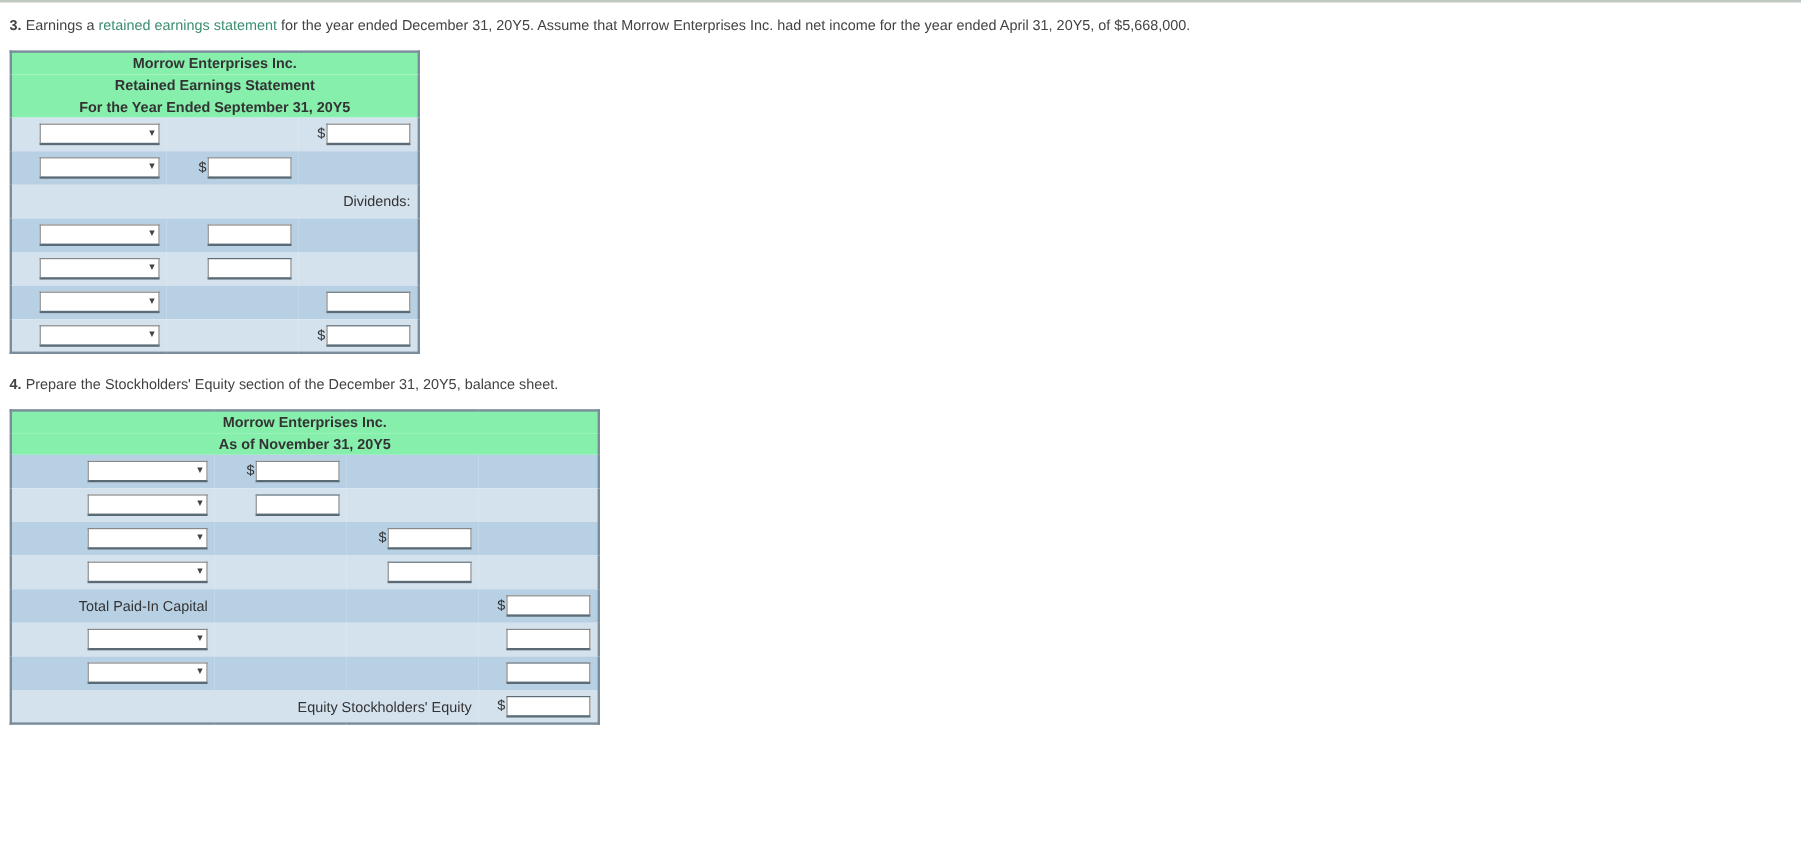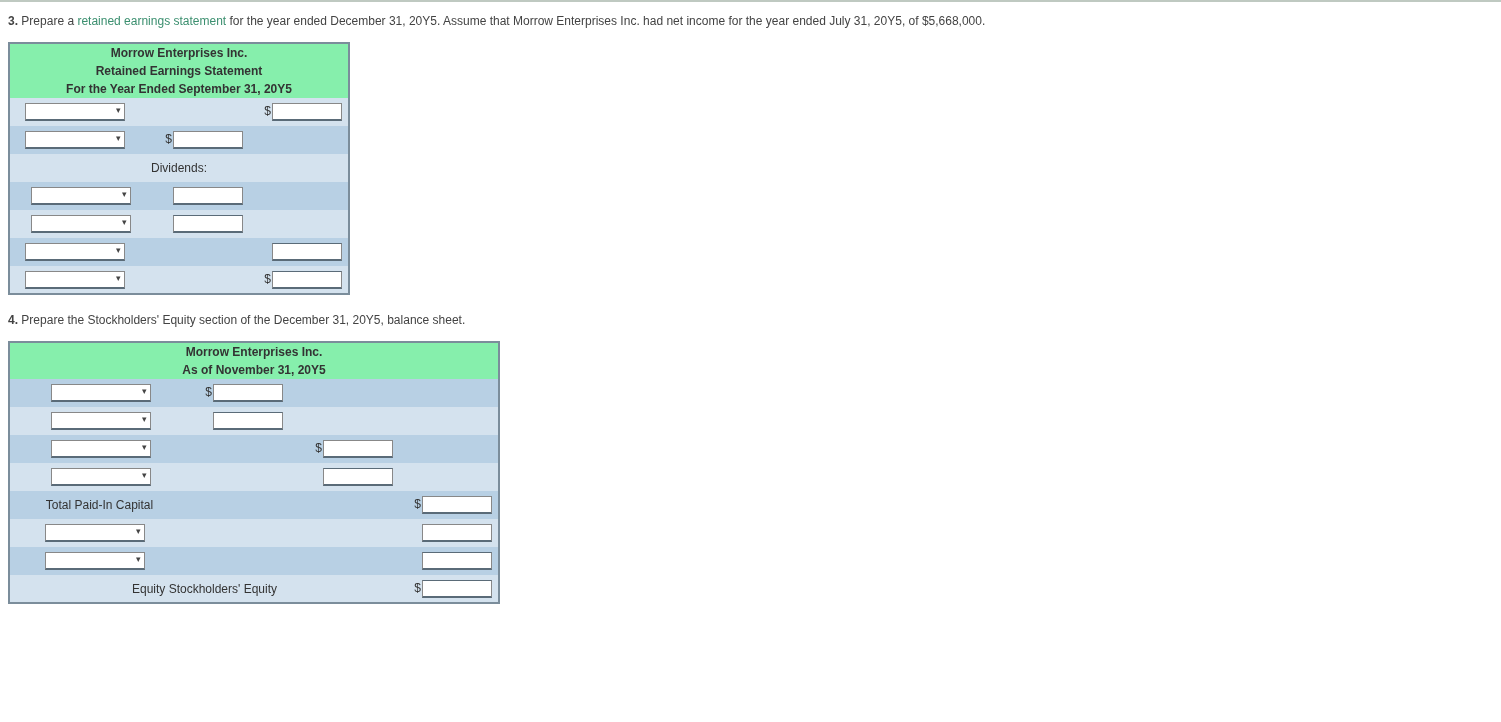--- a/index.html
+++ b/index.html
@@ -64,39 +64,39 @@
     display: inline-block;
     background: #fff;
     border: 1px solid #888;
     width: 70px;
     height: 18px;
     vertical-align: middle;
     border-bottom: 2px solid #5a6b78;
   }
   .dollar { font-size: 12px; color:#333; margin-right:1px; }
   .cell-right { text-align: right; }
-  .cell-left { text-align: center; }
+  .cell-left { text-align: right; }
   .underline-top { border-top: 1px solid #5a6b78; }
 
   .hr-top {
     border-top: 2px solid #bfc9c1;
     background: #e7ece7;
     height: 0px;
     margin-bottom: 4px;
   }
 </style>
 </head>
 <body>
 
 <div class="hr-top"></div>
 <div class="page">
 
 <p class="q-text">
   <span class="q-num">3.</span>
-  <span>Prepare a </span><span class="link-green">retained earnings statement</span><span> for the year ended December 31, 20Y5. Assume that Morrow Enterprises Inc. had net income for the year ended July 31, 20Y5, of $5,668,000.</span>
+  <span>Earnings a </span><span class="link-green">retained earnings statement</span><span> for the year ended December 31, 20Y5. Assume that Morrow Enterprises Inc. had net income for the year ended April 31, 20Y5, of $5,668,000.</span>
 </p>
 
 <table class="acct">
   <tbody>
         <tr>
           <th colspan="3">Morrow Enterprises Inc.</th>
         </tr>
   <tr>
           <th colspan="3">Retained Earnings Statement</th>
         </tr>

